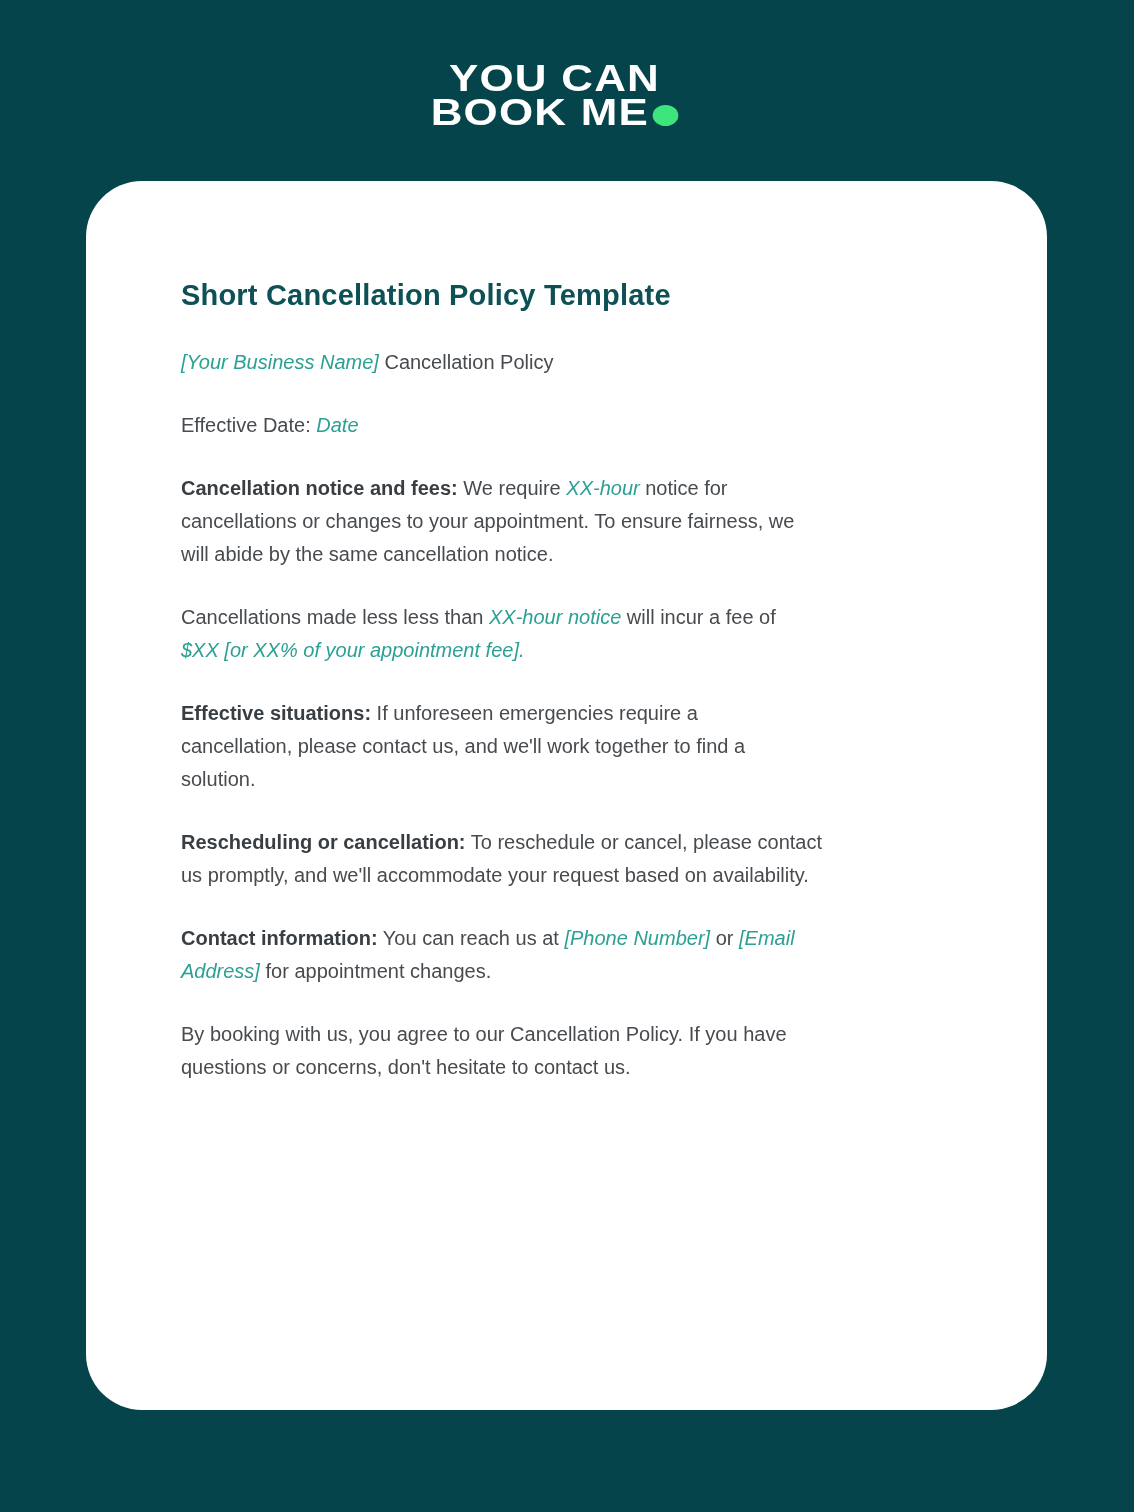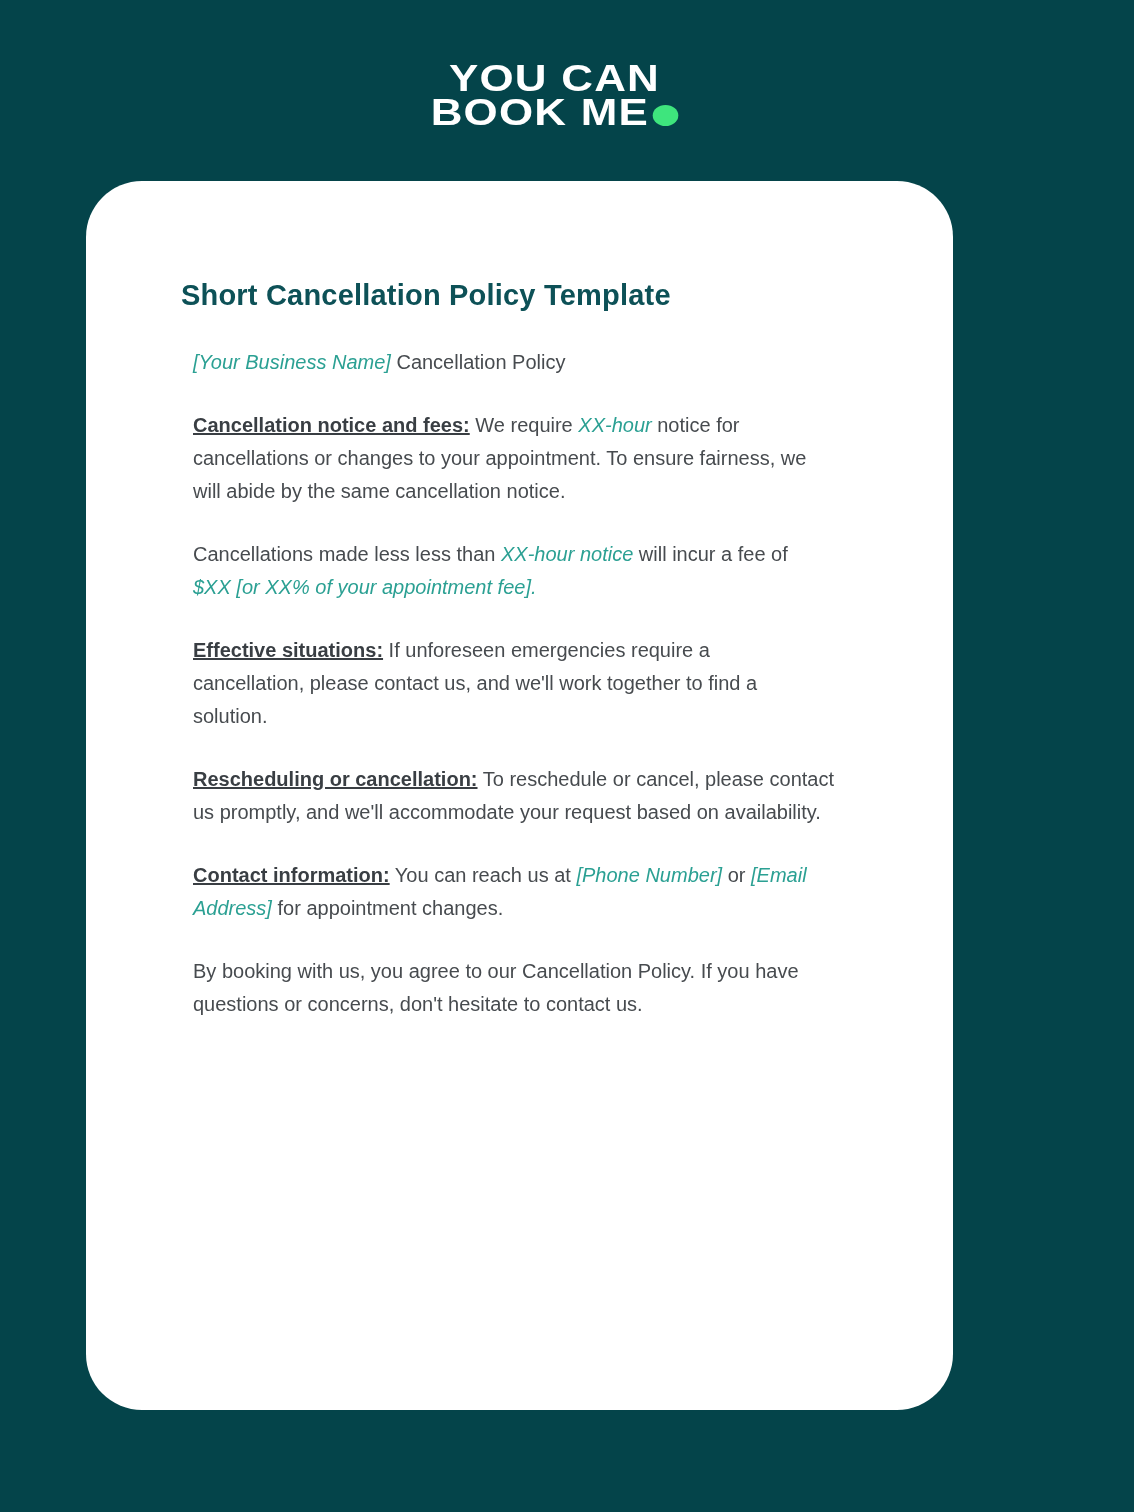--- a/index.html
+++ b/index.html
@@ -42,60 +42,61 @@
   .logo-dot{
     display:inline-block;
     width:21px;
     height:21px;
     border-radius:50%;
     background:var(--logo-dot);
     margin-left:3px;
     vertical-align:-1px;
   }
   .card{
-    width:867px;
+    width:961px;
     height:1229px;
     margin:51px auto 0 86px;
     background:var(--card-bg);
     border-radius:56px;
     padding:96px 84px 0 95px;
   }
   .doc-title{
     margin:0 0 33px 0;
     font-size:29px;
     line-height:36px;
     font-weight:bold;
     letter-spacing:0.2px;
     color:var(--title);
   }
   .para{
-    margin:0 0 30px 12px;
+    margin:0 0 30px 0;
     font-size:20px;
     line-height:33px;
     color:var(--body-text);
     white-space:pre-line;
   }
   .run-normal{color:var(--body-text);}
-  .run-bold{font-weight:bold;color:var(--bold-text);text-decoration:underline;}
+  .run-bold{font-weight:bold;color:var(--bold-text);}
   .run-teal{color:var(--accent);font-style:italic;}
 </style>
 </head>
 <body>
 
 <header class="logo">
   <div class="logo-inner">
     <div class="logo-line">YOU CAN</div>
     <div class="logo-line"><span>BOOK ME</span><span class="logo-dot"></span></div>
   </div>
 </header>
 
 <main class="card">
   <h1 class="doc-title">Short Cancellation Policy Template</h1>
   <div>
       <p class="para"><span class="run-teal">[Your Business Name]</span><span class="run-normal"> Cancellation Policy</span></p>
+      <p class="para"><span class="run-normal">Effective Date: </span><span class="run-teal">Date</span></p>
       <p class="para"><span class="run-bold">Cancellation notice and fees:</span><span class="run-normal"> We require </span><span class="run-teal">XX-hour</span><span class="run-normal"> notice for
 cancellations or changes to your appointment. To ensure fairness, we
 will abide by the same cancellation notice.</span></p>
       <p class="para"><span class="run-normal">Cancellations made less less than </span><span class="run-teal">XX-hour notice</span><span class="run-normal"> will incur a fee of
 </span><span class="run-teal">$XX [or XX% of your appointment fee].</span></p>
       <p class="para"><span class="run-bold">Effective situations:</span><span class="run-normal"> If unforeseen emergencies require a
 cancellation, please contact us, and we'll work together to find a
 solution.</span></p>
       <p class="para"><span class="run-bold">Rescheduling or cancellation:</span><span class="run-normal"> To reschedule or cancel, please contact
 us promptly, and we'll accommodate your request based on availability.</span></p>

